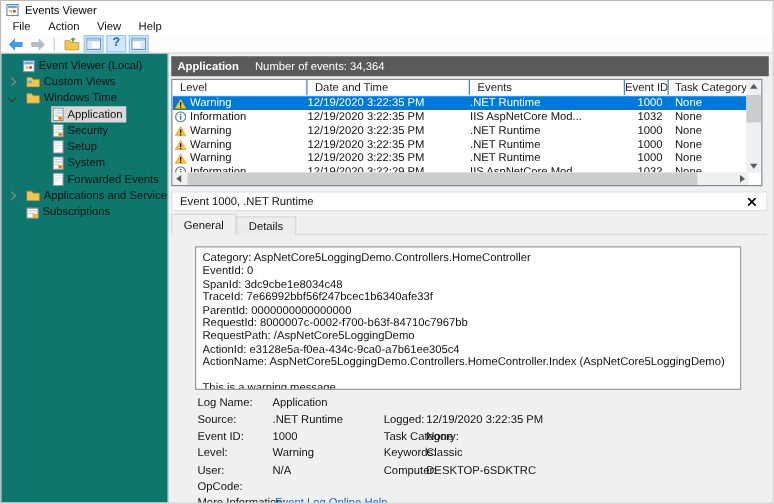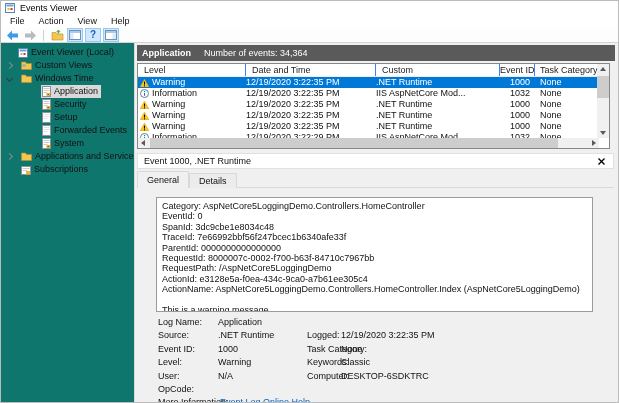--- a/index.html
+++ b/index.html
@@ -227,43 +227,43 @@
               </svg>
             </span>
           <span class="tlabel">Setup</span>
         </span>
       </div>
       <div class="tree-item lvl2">
         <span class="node">
           <span class="ticon">
               <svg width="9" height="11" viewBox="0 0 9 11">
                 <rect x="0.5" y="0.5" width="8" height="10" fill="#fff" stroke="#8a9199"></rect>
-                <rect x="1.5" y="2" width="6" height="1" fill="#dfe2e6"></rect>
-                <rect x="1.5" y="4" width="6" height="1" fill="#dfe2e6"></rect>
-                <rect x="1.5" y="6" width="4" height="1" fill="#dfe2e6"></rect>
-              </svg>
-            </span>
-          <span class="tlabel">Forwarded Events</span>
-        </span>
-      </div>
-      <div class="tree-item lvl2">
-        <span class="node">
-          <span class="ticon">
-              <svg width="9" height="11" viewBox="0 0 9 11">
-                <rect x="0.5" y="0.5" width="8" height="10" fill="#fff" stroke="#8a9199"></rect>
                 <rect x="1.5" y="2" width="6" height="1" fill="#c9cdd2"></rect>
                 <rect x="1.5" y="4" width="6" height="1" fill="#c9cdd2"></rect>
                 <rect x="1.5" y="6" width="4" height="1" fill="#c9cdd2"></rect>
                 <rect x="4.5" y="7" width="3.5" height="3" fill="#f0b431"></rect>
                 <rect x="5.5" y="8" width="1.5" height="1" fill="#c0392b"></rect>
               </svg>
             </span>
           <span class="tlabel">System</span>
         </span>
       </div>
+      <div class="tree-item lvl2">
+        <span class="node">
+          <span class="ticon">
+              <svg width="9" height="11" viewBox="0 0 9 11">
+                <rect x="0.5" y="0.5" width="8" height="10" fill="#fff" stroke="#8a9199"></rect>
+                <rect x="1.5" y="2" width="6" height="1" fill="#dfe2e6"></rect>
+                <rect x="1.5" y="4" width="6" height="1" fill="#dfe2e6"></rect>
+                <rect x="1.5" y="6" width="4" height="1" fill="#dfe2e6"></rect>
+              </svg>
+            </span>
+          <span class="tlabel">Forwarded Events</span>
+        </span>
+      </div>
       <div class="tree-item lvl1">
         <span class="chev closed"></span>
         <span class="node">
           <span class="ticon">
               <svg width="11" height="9" viewBox="0 0 11 9">
                 <path d="M0.5 1 h4 l1 1.5 h5 v6 h-10 Z" fill="#f3c64f" stroke="#b98e2f" stroke-width="0.6"></path>
               </svg>
             </span>
           <span class="tlabel">Applications and Services Logs</span>
         </span>
@@ -288,21 +288,21 @@
 
       <div class="result-header">
         <span class="rh-title">Application</span>
         <span class="rh-sub">Number of events: 34,364</span>
       </div>
 
       <div class="list-box">
         <div class="col-hdr">
           <span class="hcell c-level">Level</span>
           <span class="hcell c-date">Date and Time</span>
-          <span class="hcell c-source">Custom</span>
+          <span class="hcell c-source">Events</span>
           <span class="hcell c-eid">Event ID</span>
           <span class="hcell c-task">Task Category</span>
         </div>
 
         <div class="lrow selected">
           <span class="cell c-level lv-cell">
               <svg width="9" height="8" viewBox="0 0 9 8">
                 <path d="M4.5 0 L9 8 L0 8 Z" fill="#fcc41c" stroke="#c79a00" stroke-width="0.4"></path>
                 <rect x="4" y="2.6" width="1" height="3" fill="#000"></rect>
                 <rect x="4" y="6.3" width="1" height="1.1" fill="#000"></rect>

